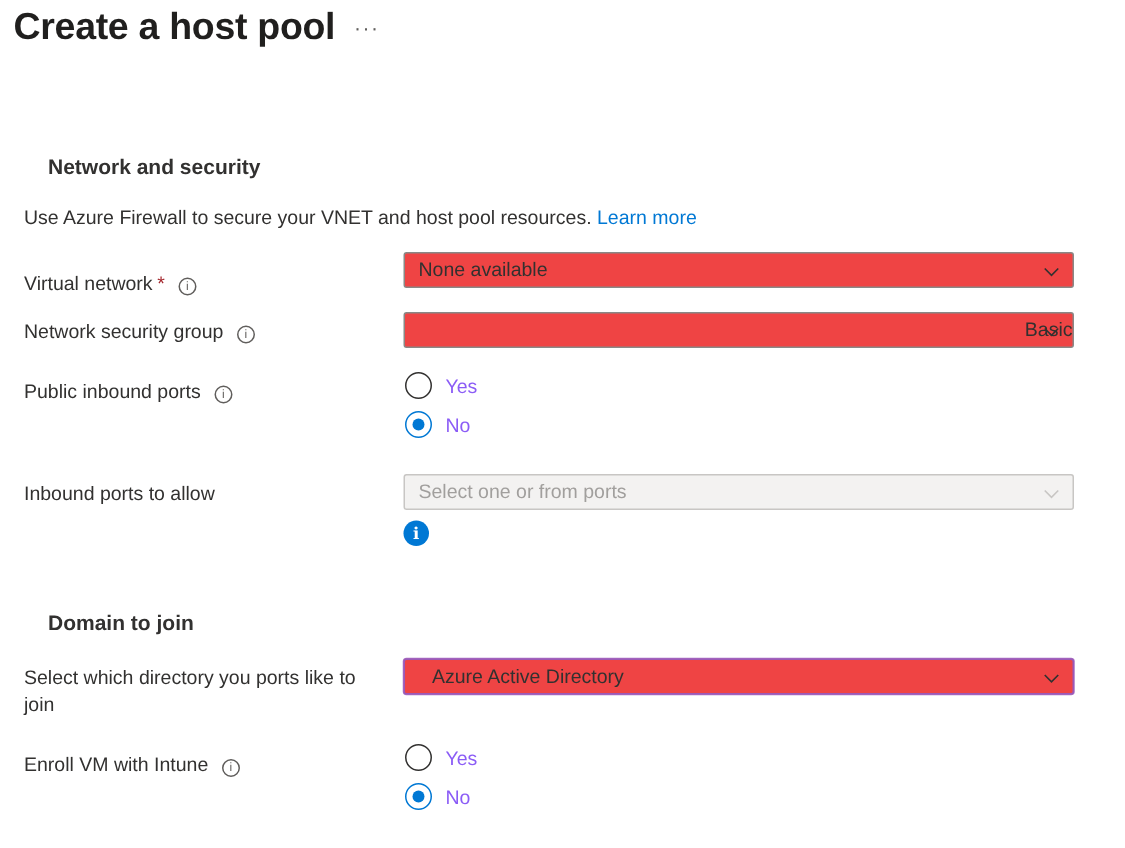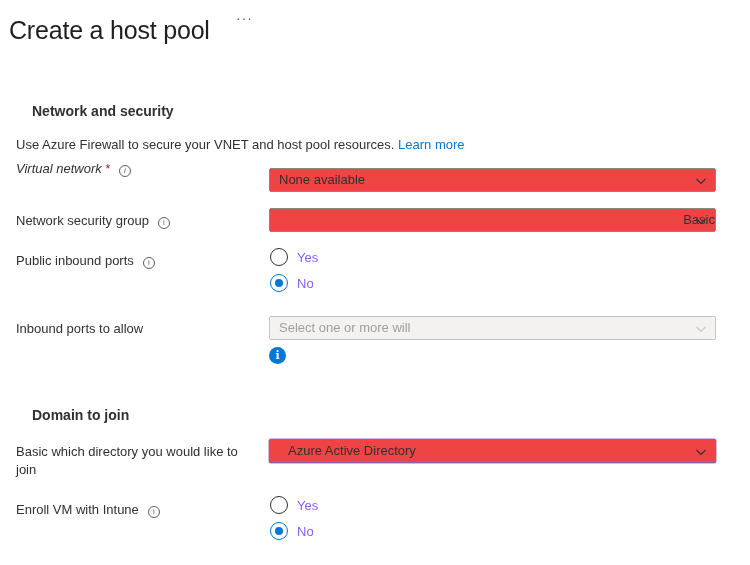--- a/index.html
+++ b/index.html
@@ -1,19 +1,19 @@
 <!DOCTYPE html>
 <html><head>
   <meta charset="utf-8">
   <style>
     * { box-sizing: border-box; margin: 0; padding: 0; }
     html, body { width: 750px; height: 565px; background: #ffffff; overflow: hidden; }
     body { font-family: "Liberation Sans", "DejaVu Sans", sans-serif; color: #323130; position: relative; }
 
-    .title { position: absolute; left: 9px; top: 4px; font-size: 25px; font-weight: 400; color: #201f1e; letter-spacing: -0.2px; margin-top: 12px; }
+    .title { position: absolute; left: 9px; top: 4px; font-size: 25px; font-weight: 700; color: #201f1e; letter-spacing: -0.2px; }
     .more { position: absolute; left: 236px; top: 10px; font-size: 14px; color: #605e5c; letter-spacing: 1px; cursor: pointer; }
 
     .section-title { position: absolute; left: 32px; font-size: 14px; font-weight: 700; color: #323130; }
     .desc { position: absolute; left: 16px; top: 137px; font-size: 13px; color: #323130; }
     .desc a { color: #0078d4; text-decoration: none; }
 
     .label { position: absolute; left: 16px; font-size: 13px; color: #323130; line-height: 18px; }
     .req { color: #a4262c; margin-left: 3px; }
     .info-icon { display: inline-block; width: 12px; height: 12px; border: 1px solid #605e5c; border-radius: 50%;
       font-size: 8px; line-height: 10px; text-align: center; color: #605e5c; margin-left: 9px; vertical-align: 0px; font-weight: 400; }
@@ -39,21 +39,21 @@
 <div class="title">Create a host pool</div>
 <div class="more">···</div>
 
 <div class="section-title" style="top:103px;">Network and security</div>
 
 <div class="desc">
   <span>Use Azure Firewall to secure your VNET and host pool resources.</span>
   <a href="#">Learn more</a>
 </div>
 
-<div class="label" style="top:160px;font-style:italic;">
+<div class="label" style="top:180px;">
   <span>Virtual network</span><span class="req">*</span><span class="info-icon">i</span>
 </div>
 <div class="dropdown" style="top:168px;">
   <span>None available</span>
   <svg class="chev" viewBox="0 0 10 10">
       <polyline points="0.5,3 5,7.5 9.5,3" fill="none" stroke="#323130" stroke-width="1.1"></polyline>
     </svg>
 </div>
 
 <div class="label" style="top:212px;">
@@ -73,32 +73,32 @@
   <span class="circle"></span>
   <span>Yes</span>
 </div>
 <div class="radio checked" style="top:274px;">
   <span class="circle"></span>
   <span>No</span>
 </div>
 
 <div class="label" style="top:320px;">Inbound ports to allow</div>
 <div class="dropdown disabled" style="top:316px;">
-  <span>Select one or more will</span>
+  <span>Select one or from ports</span>
   <svg class="chev" viewBox="0 0 10 10">
       <polyline points="0.5,3 5,7.5 9.5,3" fill="none" stroke="#c8c6c4" stroke-width="1.1"></polyline>
     </svg>
 </div>
 <div class="note">
   <span class="note-icon">i</span>
 </div>
 
 <div class="section-title" style="top:407px;">Domain to join</div>
 
-<div class="label" style="top:443px; width:240px;">Basic which directory you would like to join</div>
+<div class="label" style="top:443px; width:240px;">Select which directory you ports like to join</div>
 <div class="dropdown focus" style="top:439px;padding-left:18px;">
   <span>Azure Active Directory</span>
   <svg class="chev" viewBox="0 0 10 10">
       <polyline points="0.5,3 5,7.5 9.5,3" fill="none" stroke="#323130" stroke-width="1.1"></polyline>
     </svg>
 </div>
 
 <div class="label" style="top:501px;">
   <span>Enroll VM with Intune</span><span class="info-icon">i</span>
 </div>

